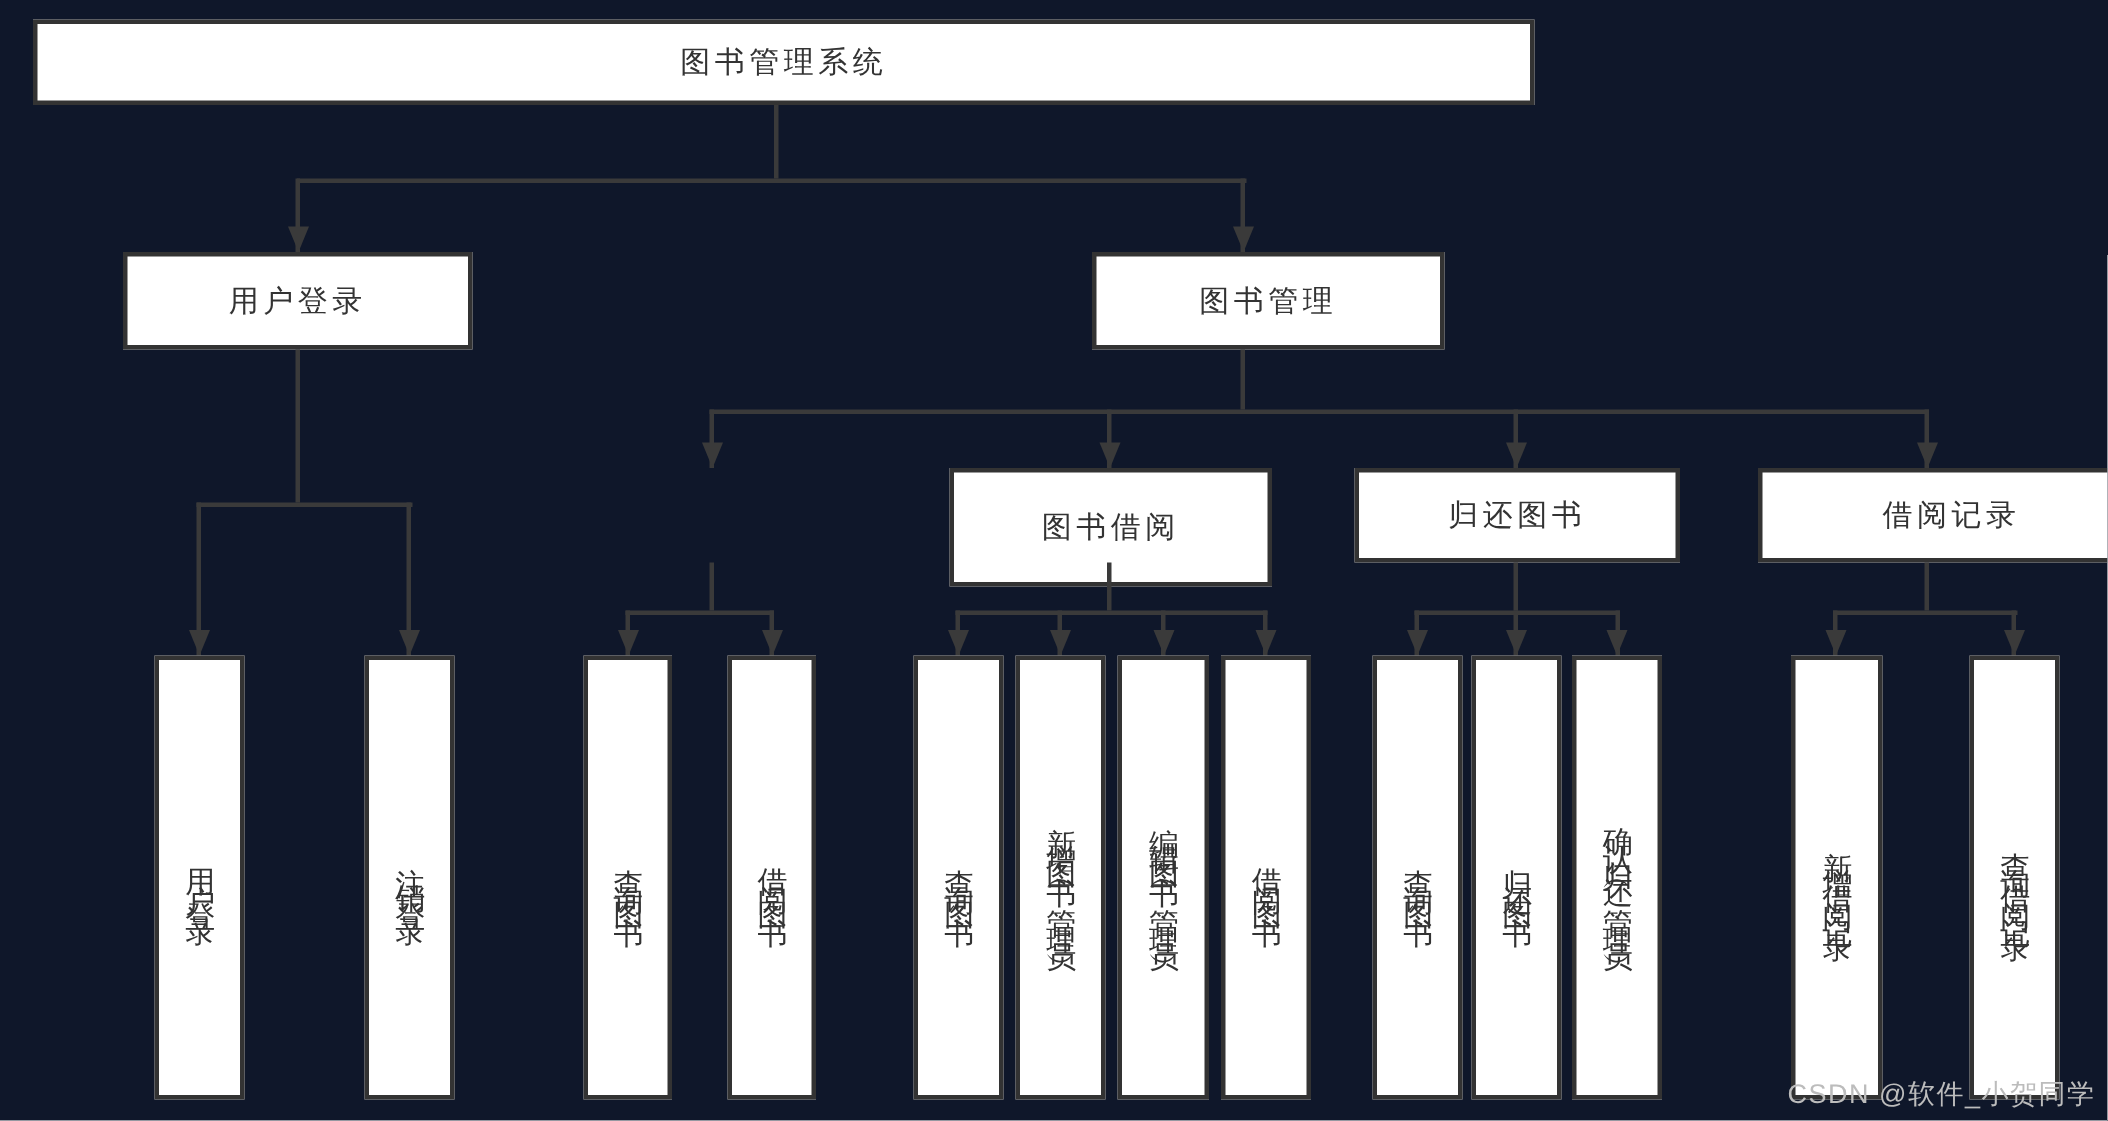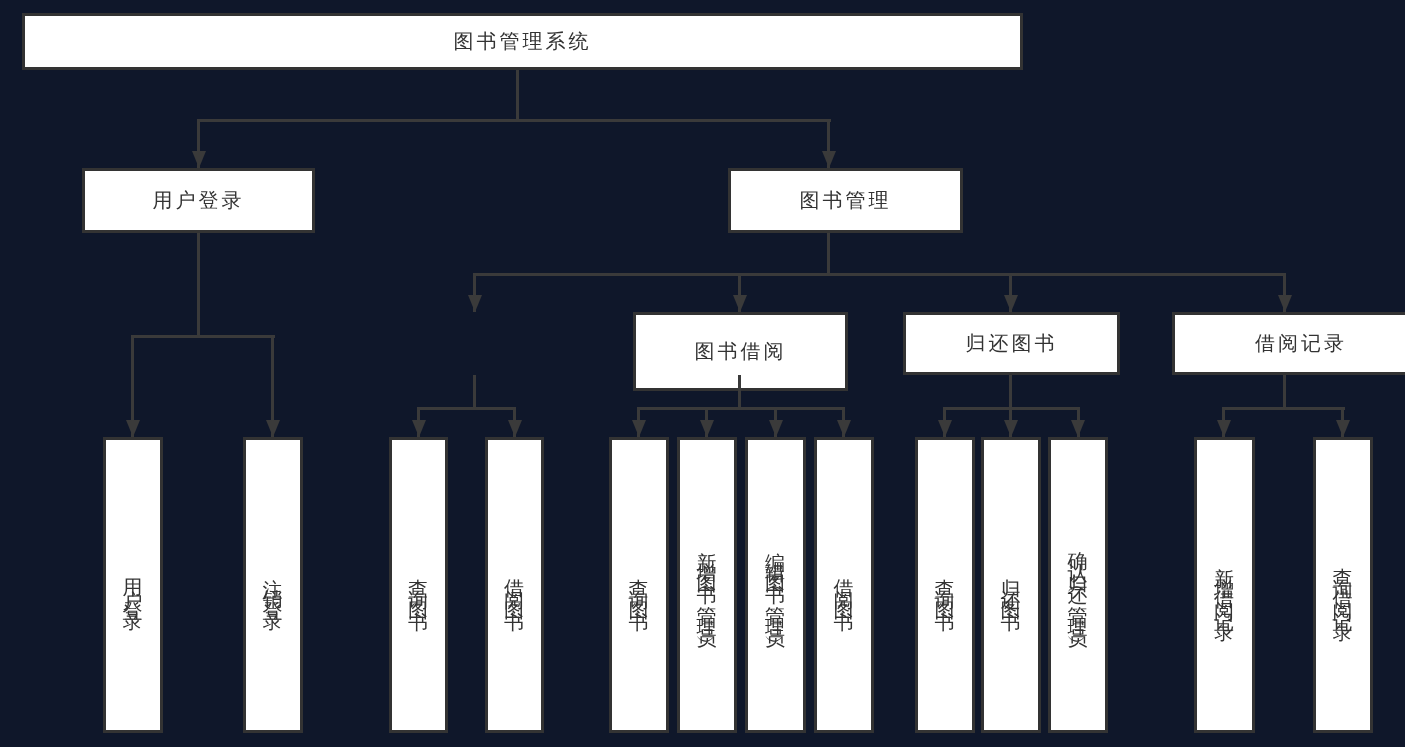--- a/index.html
+++ b/index.html
@@ -185,14 +185,15 @@
     <span class="v-text">确认归还（管理员）</span>
   </div>
 
   <div class="leaf" style="left:1194px; width:61px;">
     <span class="v-text">新增借阅记录</span>
   </div>
   <div class="leaf" style="left:1313px; width:60px;">
     <span class="v-text">查询借阅记录</span>
   </div>
 
+  <div class="watermark">CSDN @软件_小贺同学</div>
 
 </div>
 
 </body></html>

